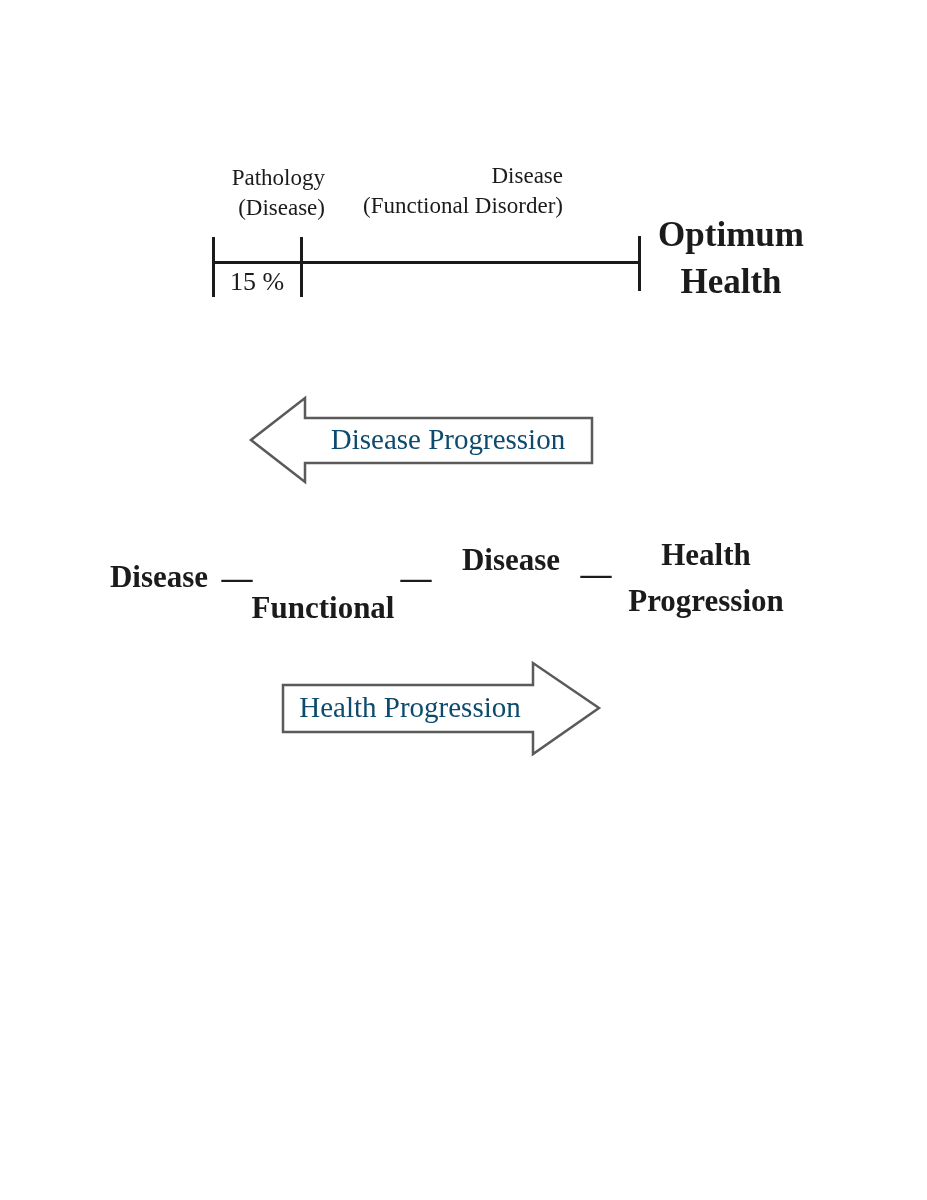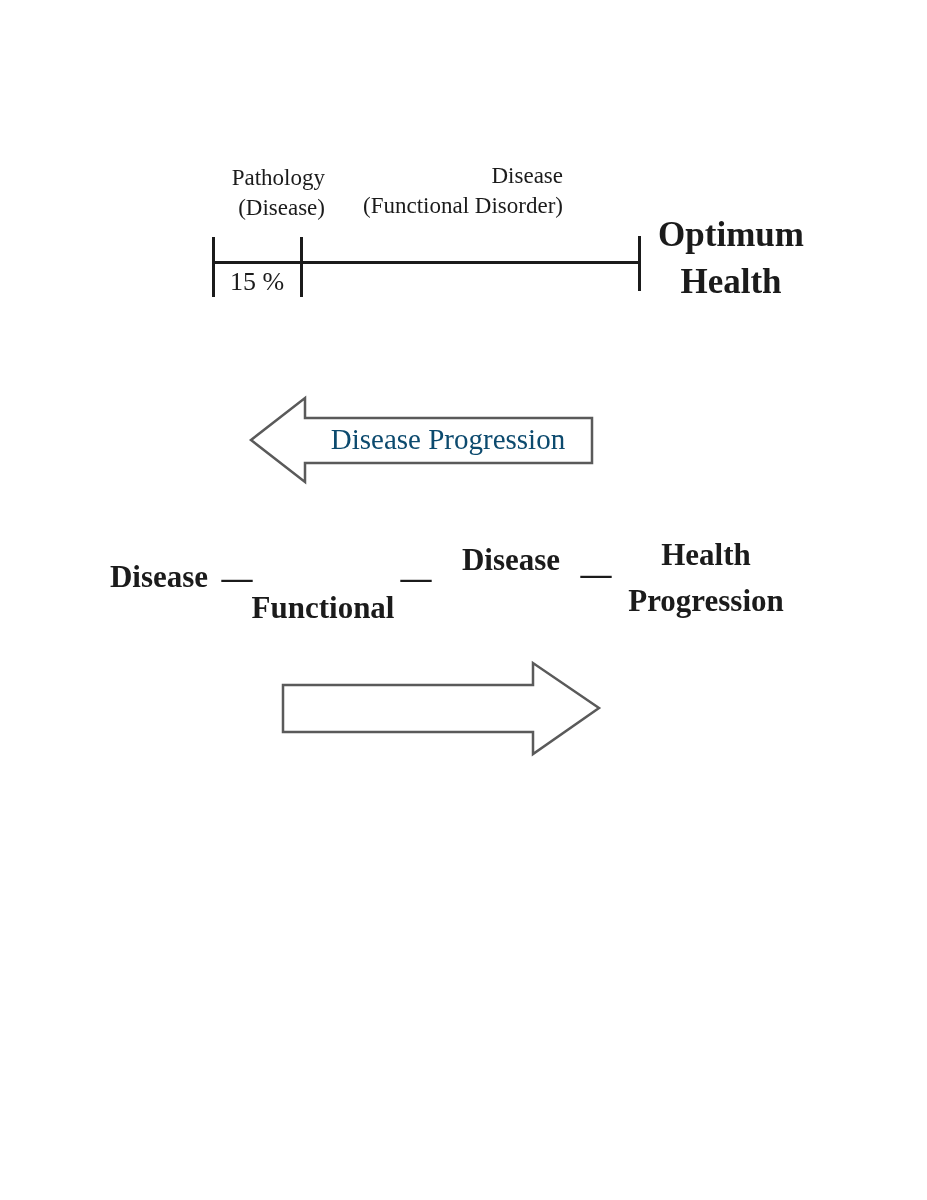--- a/index.html
+++ b/index.html
@@ -126,14 +126,15 @@
   <div class="abs cont-sep cont-sep-3">—</div>
 
   <div class="abs cont-item cont-item-4">
     <div>Health</div>
     <div>Progression</div>
   </div>
 
   <svg class="abs arrow-svg arrow-health-svg" width="322" height="98" viewBox="0 0 322 98">
     <polygon class="arrow-shape" points="3,25 253,25 253,3 319,48 253,94 253,72 3,72"></polygon>
   </svg>
+  <div class="abs arrow-label arrow-health-label">Health Progression</div>
 
 </div>
 
 </body></html>

